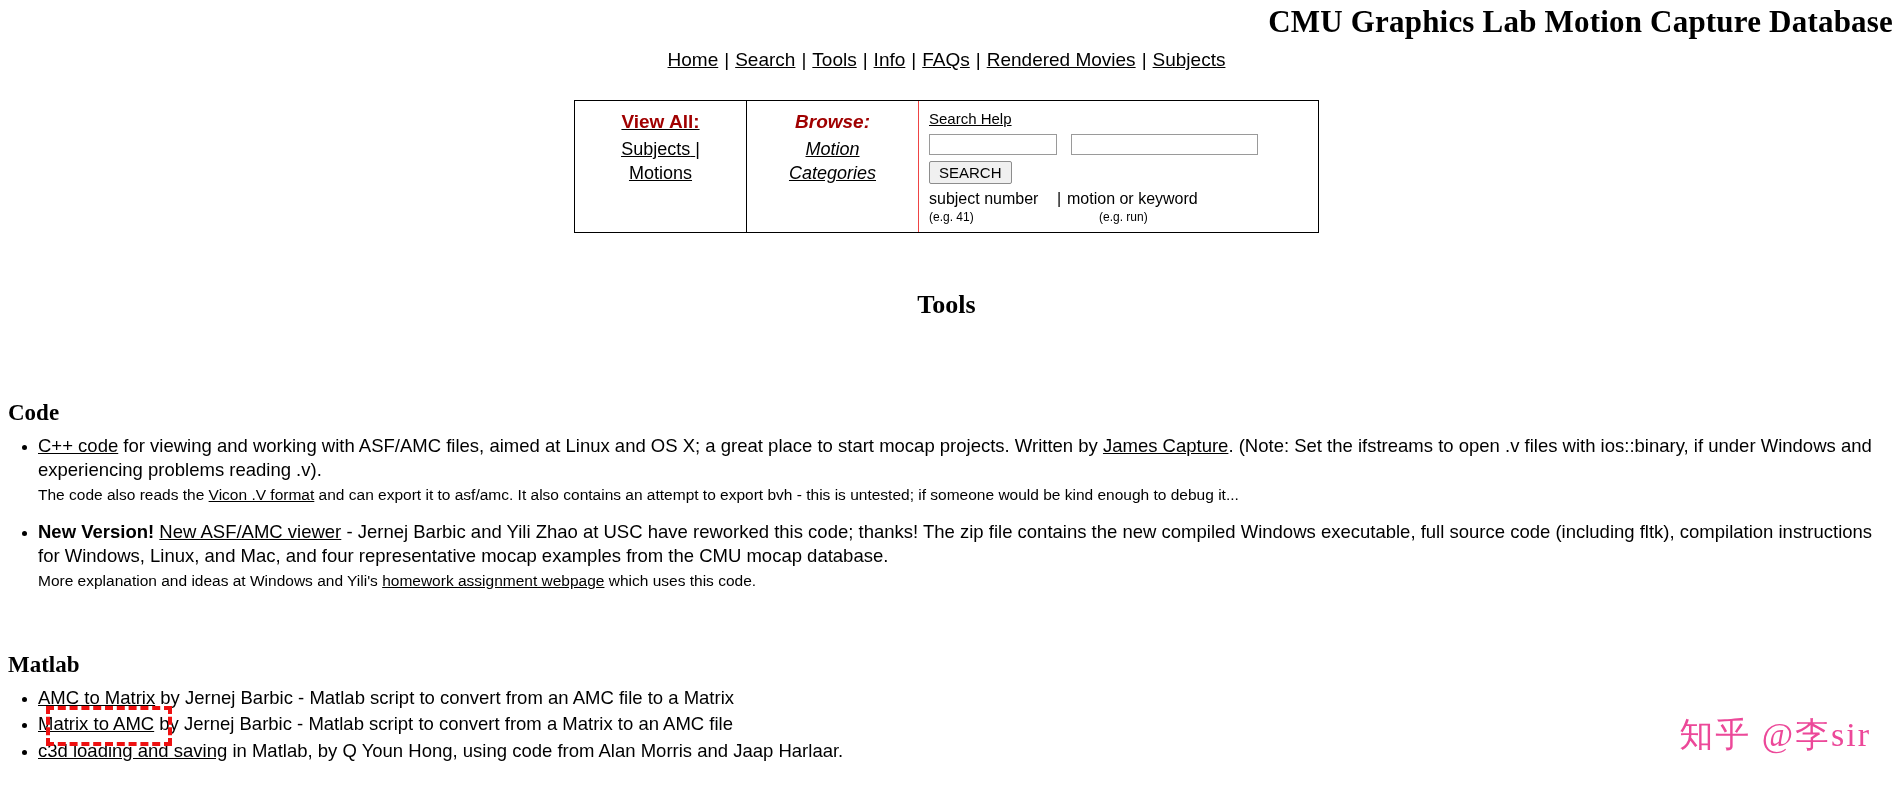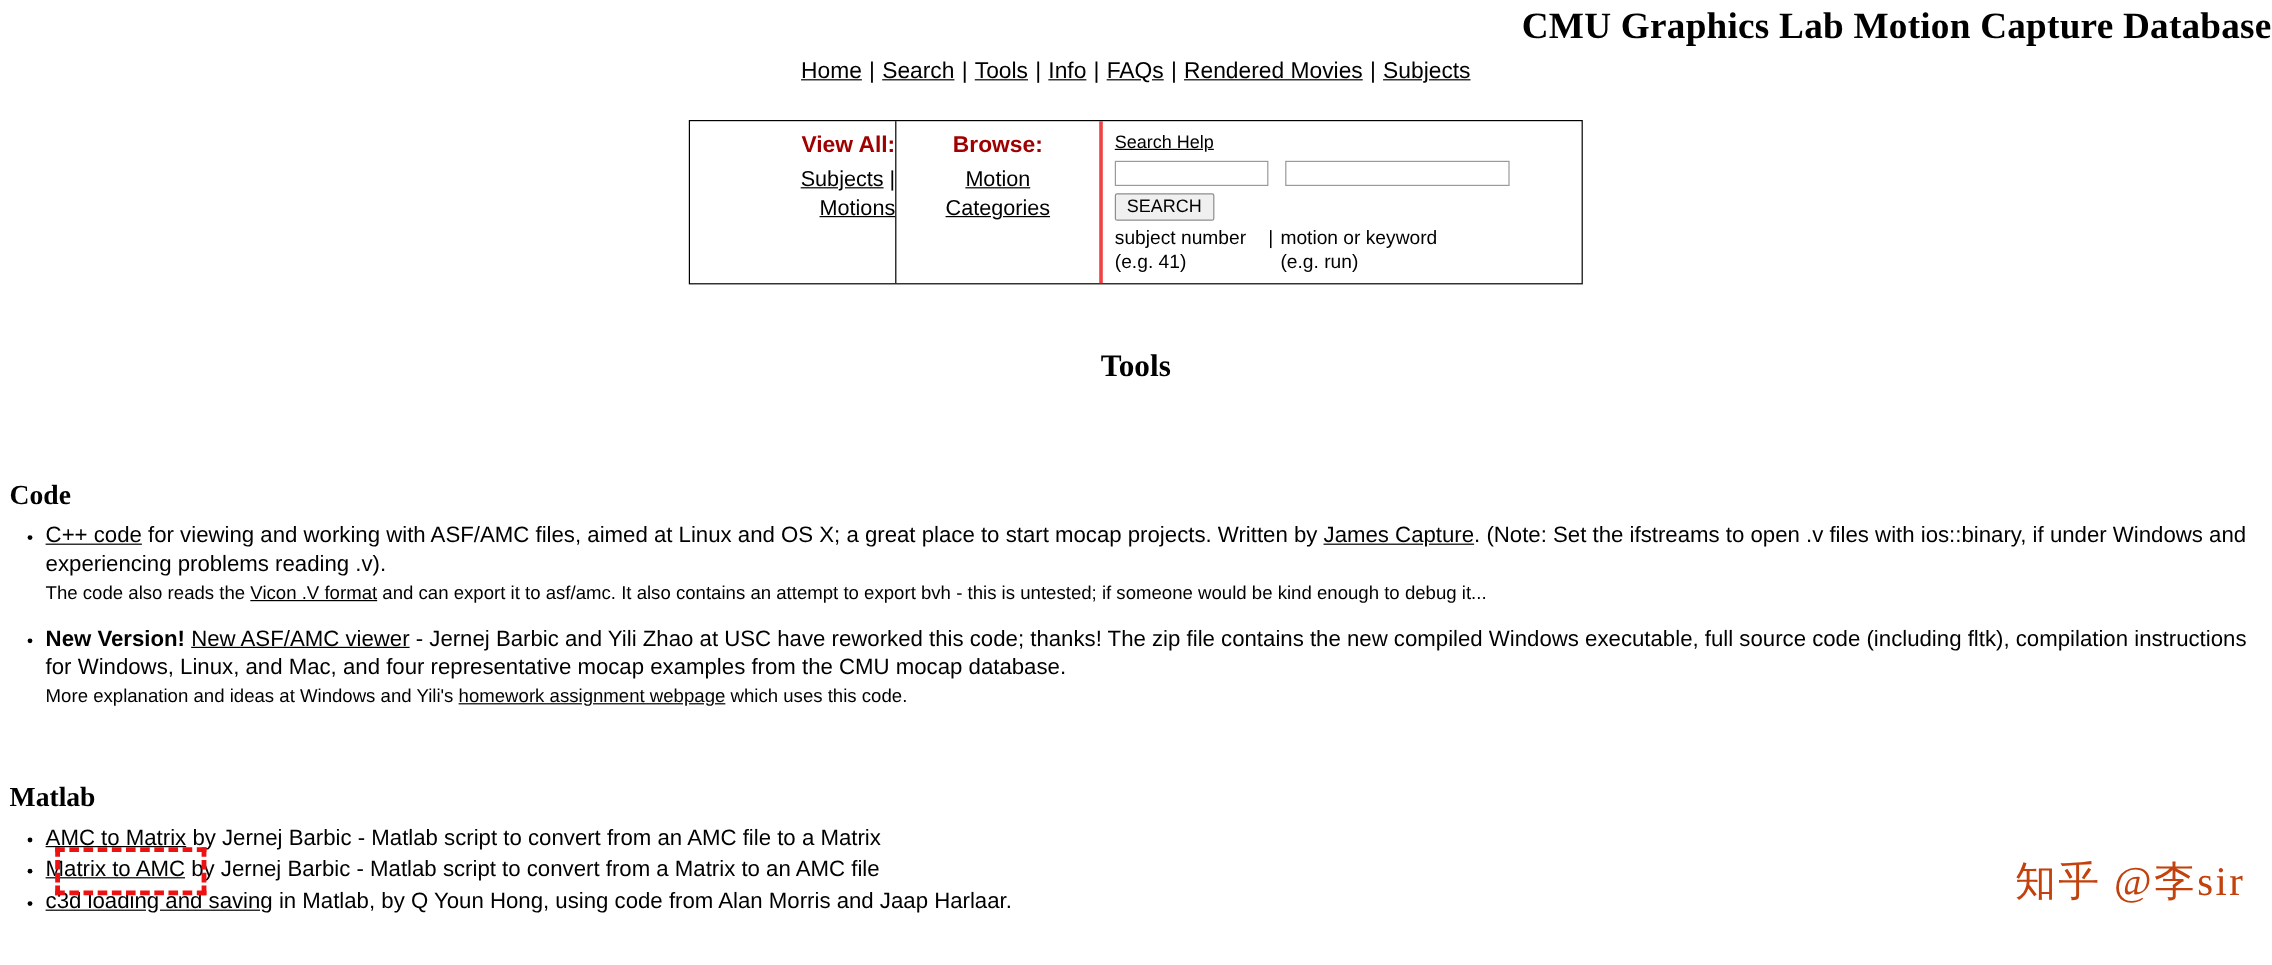--- a/index.html
+++ b/index.html
@@ -49,29 +49,31 @@
     display: flex;
     box-sizing: border-box;
     background: #fff;
   }
   .cell {
     box-sizing: border-box;
     padding: 10px 0;
   }
   .cell.viewall {
     width: 172px;
-    text-align: right;
+    text-align: center;
     border-right: 1px solid #000;
     font-size: 18px;
+    text-decoration: underline;
   }
   .cell.browse {
     width: 172px;
     text-align: center;
-    border-right: 3px solid #ef4444;
+    border-right: 1px solid #ef4444;
     font-size: 18px;
+    font-style: italic;
   }
   .cell-head {
     color: #a00000;
     font-weight: bold;
     font-size: 19px;
     margin-bottom: 4px;
   }
   .cell-lines {
     line-height: 1.35;
   }
@@ -111,22 +113,23 @@
   }
   .hints {
     display: flex;
     font-size: 16px;
   }
   .hint-a { width: 122px; }
   .hint-bar { width: 16px; text-align: center; }
   .hint-b { }
   .hints-sub {
     display: flex;
-    font-size: 16px;
+    font-size: 12px;
     margin-top: 2px;
+    gap: 32px;
   }
   .hints-sub .hint-a { width: 138px; }
   
   .page-heading {
     text-align: center;
     font-family: "Liberation Serif", serif;
     font-size: 26px;
     font-weight: bold;
     position: absolute;
     top: 290px;
@@ -174,21 +177,21 @@
     box-sizing: border-box;
     pointer-events: none;
   }
   
   .watermark {
     position: absolute;
     right: 22px;
     top: 712px;
     font-family: "Liberation Serif", serif;
     font-size: 34px;
-    color: #c2410c;
+    color: #ec4899;
     letter-spacing: 2px;
     white-space: nowrap;
   }
 </style>
 </head>
 <body>
 
 <div class="site-title">CMU Graphics Lab Motion Capture Database</div>
 
 <div class="nav">

